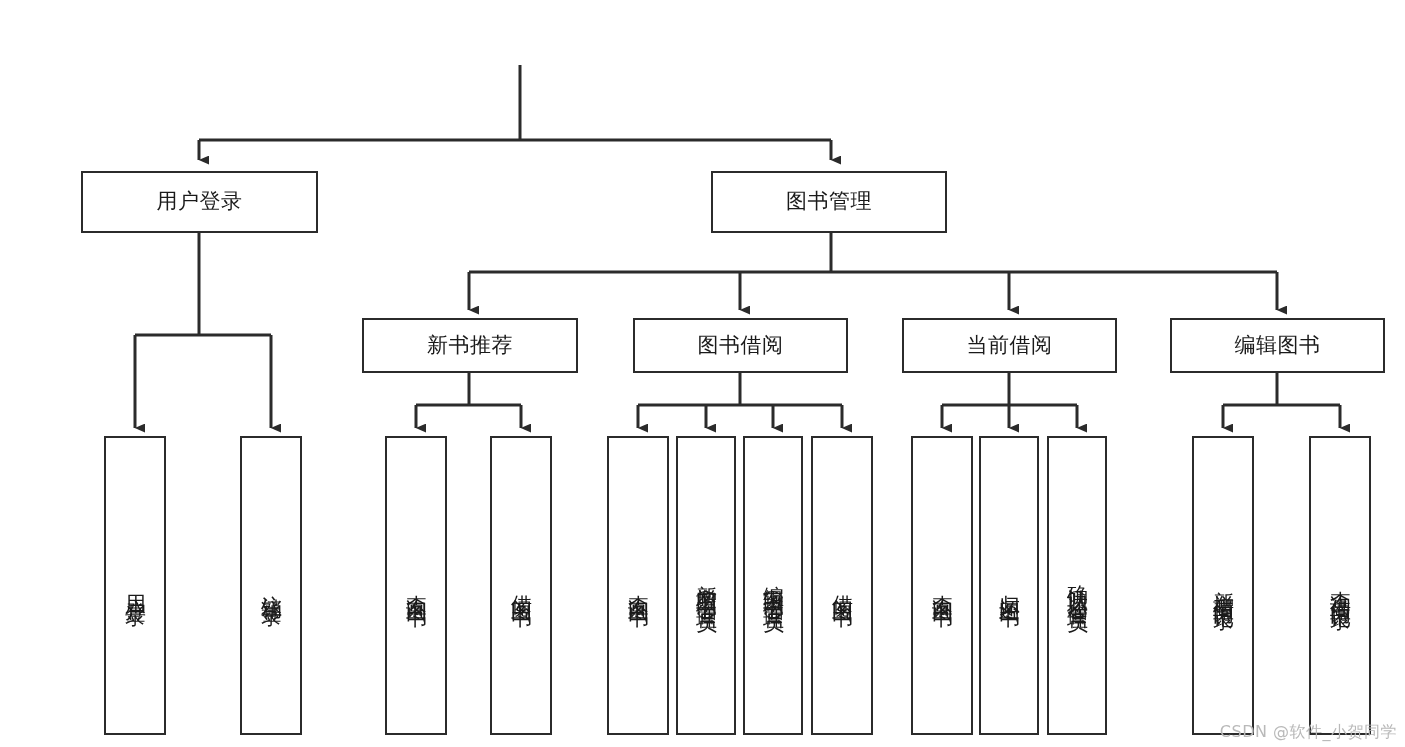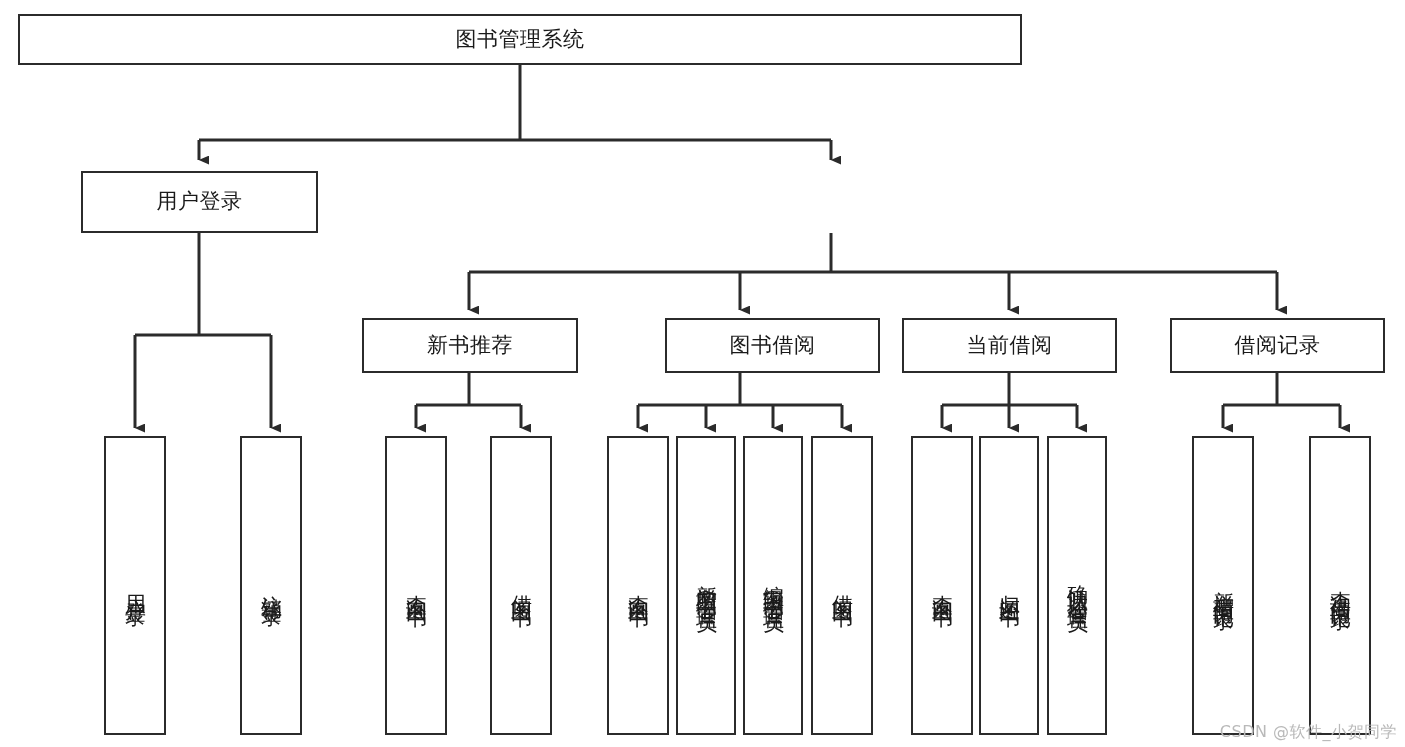--- a/index.html
+++ b/index.html
@@ -117,43 +117,43 @@
       <path d="M 1009 405 L 1009 428" marker-end="url(#arrowhead)"></path>
       <path d="M 1077 405 L 1077 428" marker-end="url(#arrowhead)"></path>
 
       <path d="M 1277 373 L 1277 405"></path>
       <path d="M 1223 405 L 1340 405"></path>
       <path d="M 1223 405 L 1223 428" marker-end="url(#arrowhead)"></path>
       <path d="M 1340 405 L 1340 428" marker-end="url(#arrowhead)"></path>
     </g>
   </svg>
 
-  <div class="node-box node-h" style="left:18px; top:14px; width:1004px; height:51px;">
-    <span class="node-label">图书管理系统</span>
-  </div>
 
   <div class="node-box node-h" style="left:81px; top:171px; width:237px; height:62px;">
     <span class="node-label">用户登录</span>
   </div>
 
+  <div class="node-box node-h" style="left:711px; top:171px; width:236px; height:62px;">
+    <span class="node-label">图书管理</span>
+  </div>
 
   <div class="node-box node-h" style="left:362px; top:318px; width:216px; height:55px;align-items:center;">
     <span class="node-label">新书推荐</span>
   </div>
 
-  <div class="node-box node-h" style="left:633px; top:318px; width:215px; height:55px;margin-left:32px;">
+  <div class="node-box node-h" style="left:633px; top:318px; width:215px; height:55px;">
     <span class="node-label">图书借阅</span>
   </div>
 
   <div class="node-box node-h" style="left:902px; top:318px; width:215px; height:55px;">
     <span class="node-label">当前借阅</span>
   </div>
 
   <div class="node-box node-h" style="left:1170px; top:318px; width:215px; height:55px;">
-    <span class="node-label">借阅记录</span>
+    <span class="node-label">编辑图书</span>
   </div>
 
   <div class="node-box node-v" style="left:104px; top:436px; width:62px; height:299px;">
     <span class="node-label">用户登录</span>
   </div>
 
   <div class="node-box node-v" style="left:240px; top:436px; width:62px; height:299px;">
     <span class="node-label">注销登录</span>
   </div>
 

